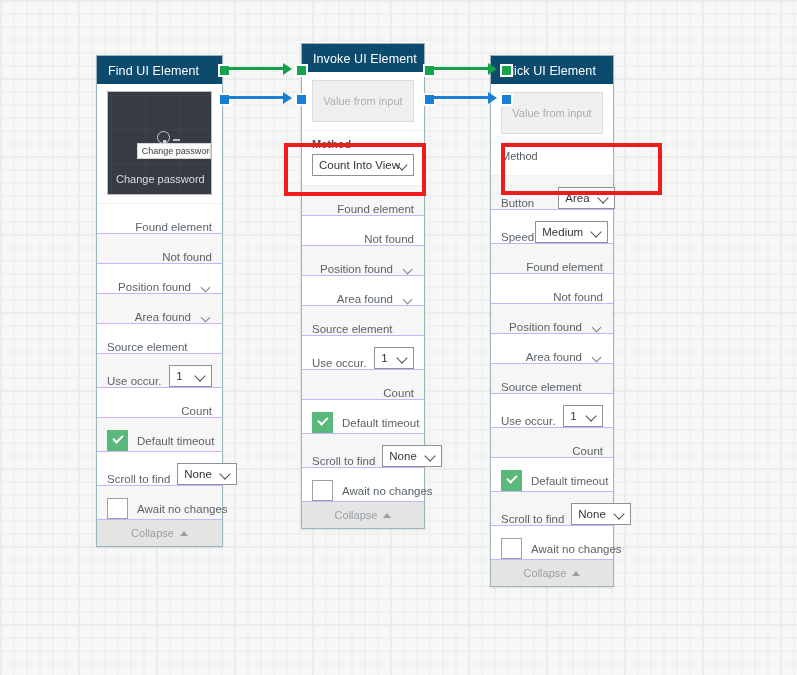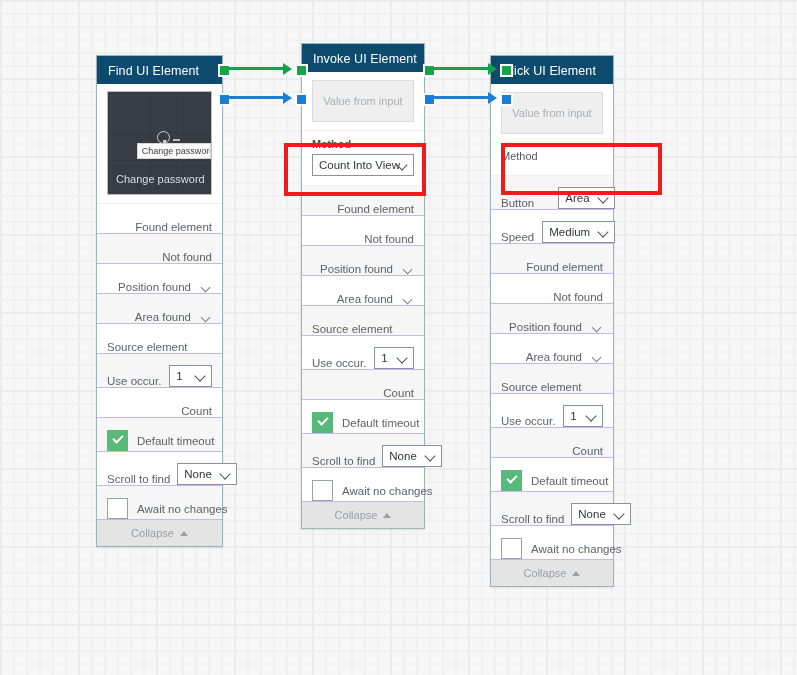--- a/index.html
+++ b/index.html
@@ -411,21 +411,21 @@
       </div>
 
       <div class="method-block">
         <span class="method-label plainweight">Method</span>
       </div>
 
       <div class="row alt tall" style="gap:24px;">
         <span class="row-label">Button</span>
         <span class="select grow">Area</span>
       </div>
-      <div class="row tall" style="gap:8px;">
+      <div class="row tall" style="gap:1px;">
         <span class="row-label">Speed</span>
         <span class="select grow">Medium</span>
       </div>
 
       <div class="row right alt">
         <span class="row-label">Found element</span>
       </div>
       <div class="row right">
         <span class="row-label">Not found</span>
       </div>

